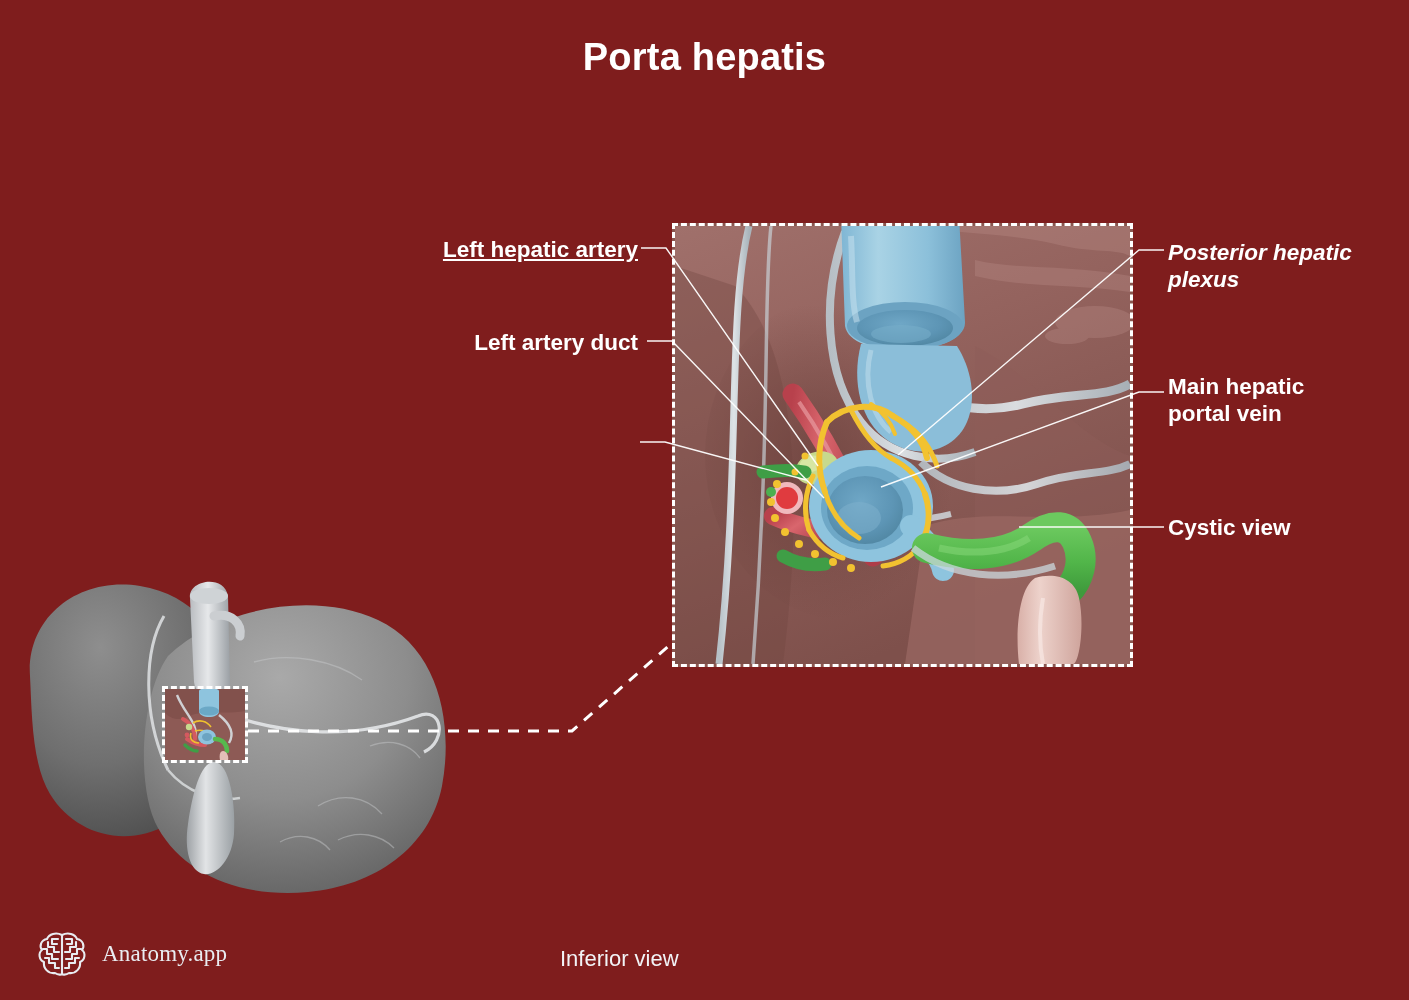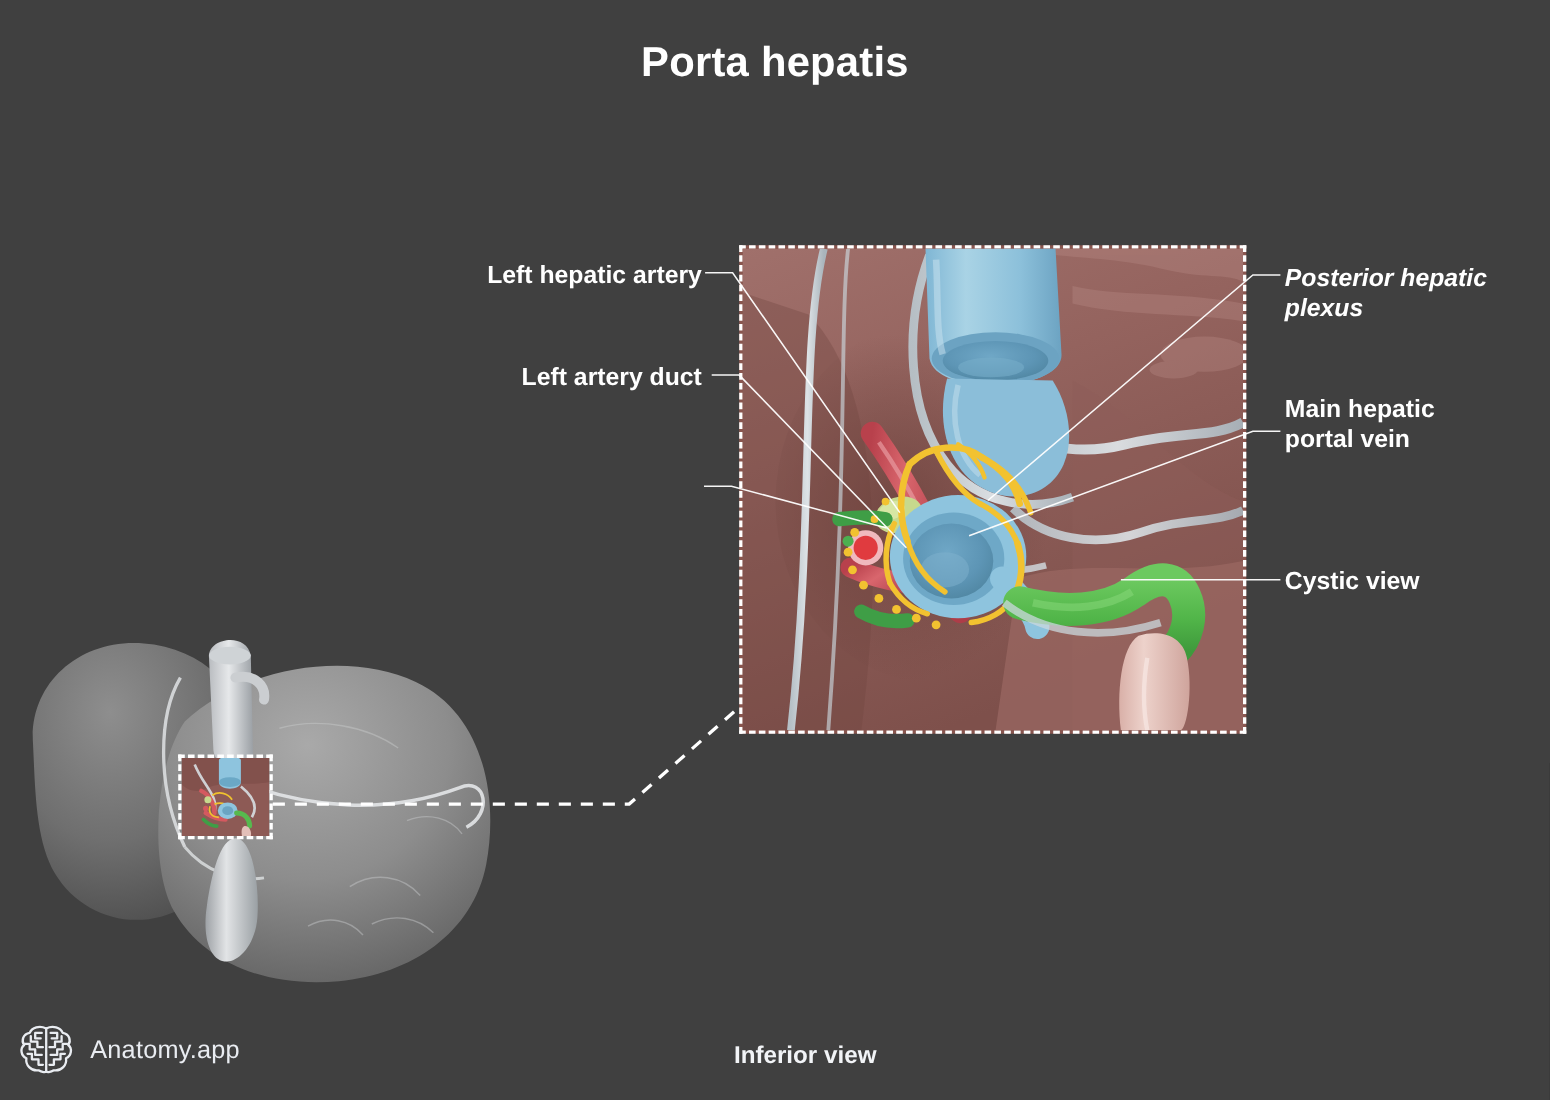--- a/index.html
+++ b/index.html
@@ -5,21 +5,21 @@
 <style>
   html, body {
     margin: 0;
     padding: 0;
     background: #14171d;
   }
   #stage {
     position: relative;
     width: 1409px;
     height: 1000px;
-    background: #404040;
+    background: #7f1d1d;
     overflow: hidden;
     font-family: "Liberation Sans", sans-serif;
     -webkit-font-smoothing: antialiased;
   }
 
   
   #page-title {
     position: absolute;
     left: 0;
     top: 36px;
@@ -30,48 +30,49 @@
     font-weight: bold;
     letter-spacing: 0.2px;
   }
 
   
   #view-caption {
     position: absolute;
     left: 560px;
     top: 946px;
     width: 344px;
-    text-align: center;
+    text-align: left;
     color: #f2f4f7;
     font-size: 22px;
-    font-weight: bold;
+    font-weight: normal;
   }
 
   
   #copyright {
     position: absolute;
     right: 2px;
     top: 248px;
     color: #9aa1ac;
     font-size: 13.5px;
     font-weight: normal;
     white-space: nowrap;
     transform-origin: right top;
     transform: rotate(-90deg) translate(-100%, 0);
     letter-spacing: 0.1px;
   }
 
   
   #logo-group {
     position: absolute;
-    left: 16px;
+    left: 36px;
     top: 928px;
     display: flex;
     align-items: center;
     gap: 14px;
+    font-family: Liberation Serif, serif;
   }
   #logo-text {
     color: #e9ecf1;
     font-size: 23px;
     font-weight: normal;
     letter-spacing: 0.2px;
   }
 
   
   .label {
@@ -360,26 +361,26 @@
         <path d="M264 322 C300 330 332 326 354 312" stroke="#8ada7c" stroke-width="7" fill="none" opacity="0.5"></path>
 
         <path d="M360 352 C380 346 400 352 404 372 C410 400 404 438 398 438 L344 438 C340 404 344 362 360 352 Z" fill="url(#gbG2)"></path>
         <path d="M368 372 C364 396 364 418 368 438" stroke="#f7e6e1" stroke-width="4" fill="none" opacity="0.75"></path>
 
         <path d="M238 322 C276 352 330 356 380 340" stroke="#cbd8de" stroke-width="7" fill="none" opacity="0.75"></path>
       </g>
     </svg>
   </div>
 
-  <div class="label left" style="left:180px; top:236px;  width:458px;">Left hepatic artery</div>
+  <div class="label left" style="left:180px; top:236px;  width:458px;text-decoration:underline;">Left hepatic artery</div>
   <div class="label left" style="left:180px; top:329px;  width:458px;">Left artery duct</div>
 
   <div class="label right" style="left:1168px; top:239px; width:235px;font-style:italic;">Posterior hepatic
 plexus</div>
-  <div class="label right" style="left:1168px; top:358px; width:235px;">Main hepatic
+  <div class="label right" style="left:1168px; top:373px; width:235px;">Main hepatic
 portal vein</div>
   <div class="label right" style="left:1168px; top:514px; width:235px;">Cystic view</div>
 
   <svg id="overlay" viewBox="0 0 1409 1000">
     <g stroke="#ffffff" stroke-width="1.4" fill="none" opacity="0.95">
 
       <path d="M641 248 L666 248 L818 466"></path>
 
       <path d="M647 341 L672 341 L824 498"></path>
 

